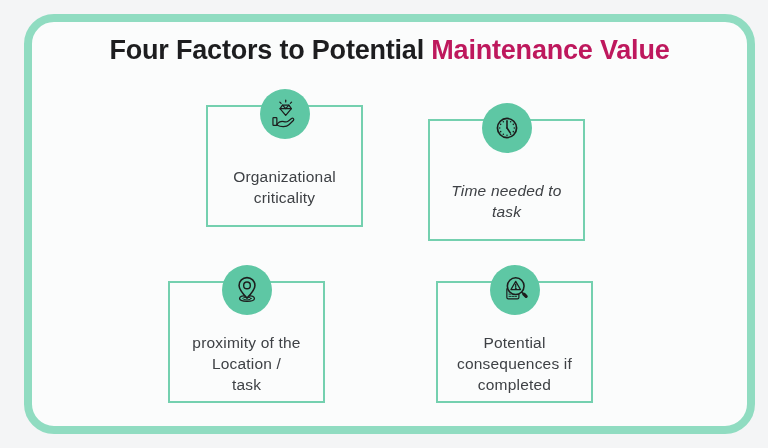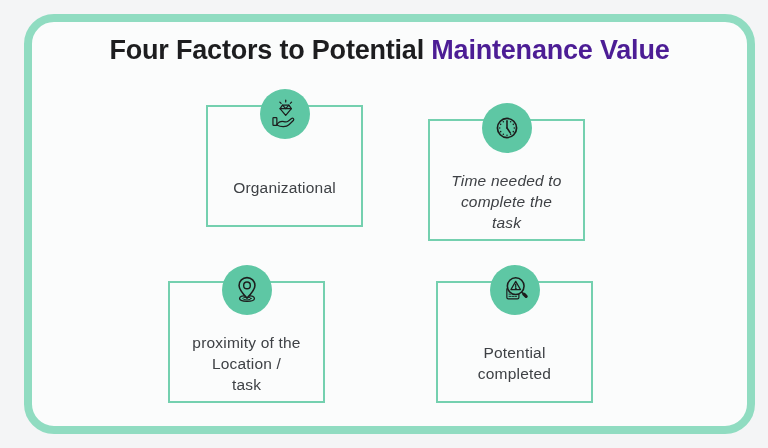--- a/index.html
+++ b/index.html
@@ -19,21 +19,21 @@
   }
   .title {
     margin-top: 13px;
     text-align: center;
     font-size: 27px;
     font-weight: 700;
     letter-spacing: -0.2px;
     color: #1d1d1f;
     white-space: nowrap;
   }
-  .title .accent { color: #4c1d95; }
+  .title .accent { color: #be185d; }
   .factor {
     position: absolute;
     width: 157px; height: 122px;
     border: 2px solid #74d0af;
     background: #fbfcfc;
     display: flex;
     flex-direction: column;
     justify-content: center;
     align-items: center;
     padding-top: 42px;
@@ -79,20 +79,21 @@
         <path d="M31.5 9l1.8-1.8"></path>
         <path d="M20.5 11.5h9l3.5 5-8 9.5-8-9.5z"></path>
         <path d="M17 16.5h16"></path>
         <path d="M20.5 11.5l4.5 5 4.5-5"></path>
         <rect x="7" y="29" width="5.5" height="11" rx="1"></rect>
         <path d="M12.5 39.5c1.5-4 6-6 10-4.7 2.5.8 4.5.4 6.3-1l4.4-3.4c2-1.5 4.2.8 2.6 2.8l-6.3 6c-3.5 3.2-11 3.6-17 .3z"></path>
       </svg>
     </div>
     <div class="label">
       <div>Organizational</div>
+      <div>criticality</div>
     </div>
   </div>
 
   <div class="factor pos-tr">
     <div class="icon-circle">
       <svg width="34" height="34" viewBox="0 0 48 48" fill="none" stroke="#1d1d1d" stroke-linecap="round" stroke-linejoin="round">
         <circle cx="24" cy="24" r="13.5" stroke-width="2.4"></circle>
         <g fill="#1d1d1d" stroke="none">
           <circle cx="24" cy="13.7" r="1.1"></circle>
             <circle cx="29.15" cy="15.08" r="1.1"></circle>
@@ -106,21 +107,20 @@
             <circle cx="13.7" cy="24" r="1.1"></circle>
           <circle cx="15.08" cy="18.85" r="1.1"></circle>
             <circle cx="18.85" cy="15.08" r="1.1"></circle>
         </g>
         <path d="M24 24V14.8" stroke-width="2.2"></path>
         <path d="M24 24l4.6 6.9" stroke-width="2.2"></path>
       </svg>
     </div>
     <div class="label">
       <div>Time needed to</div>
-      <div>complete the</div>
       <div>task</div>
     </div>
   </div>
 
   <div class="factor pos-bl">
     <div class="icon-circle">
       <svg width="34" height="34" viewBox="0 0 48 48" fill="none" stroke="#1d1d1d" stroke-linecap="round" stroke-linejoin="round">
         <ellipse cx="24" cy="36" rx="10.5" ry="4" stroke-width="1.8"></ellipse>
         <ellipse cx="24" cy="36" rx="5.8" ry="2.1" stroke-width="1.4"></ellipse>
         <path d="M24 6.5c-6.2 0-11.2 5-11.2 11.2 0 5.6 4.6 10.9 11.2 17.8 6.6-6.9 11.2-12.2 11.2-17.8C35.2 11.5 30.2 6.5 24 6.5z" fill="#5ec7a4" stroke-width="2.2"></path>
@@ -142,17 +142,18 @@
         <circle cx="25" cy="18.5" r="11.8" fill="#5ec7a4" stroke-width="2.2"></circle>
         <path d="M25 11.8l6.8 11.6H18.2z" stroke-width="1.7"></path>
         <path d="M25 15.8v4.2" stroke-width="1.7"></path>
         <circle cx="25" cy="21.7" r="0.5" fill="#1d1d1d" stroke-width="1.4"></circle>
         <path d="M33.6 27.1l1.8 1.8" stroke-width="2"></path>
         <path d="M36.5 29.8l3.2 3.2" stroke-width="4.6"></path>
       </svg>
     </div>
     <div class="label">
       <div>Potential</div>
+      <div>consequences if</div>
       <div>completed</div>
     </div>
   </div>
 
 </div>
 
 </body></html>

